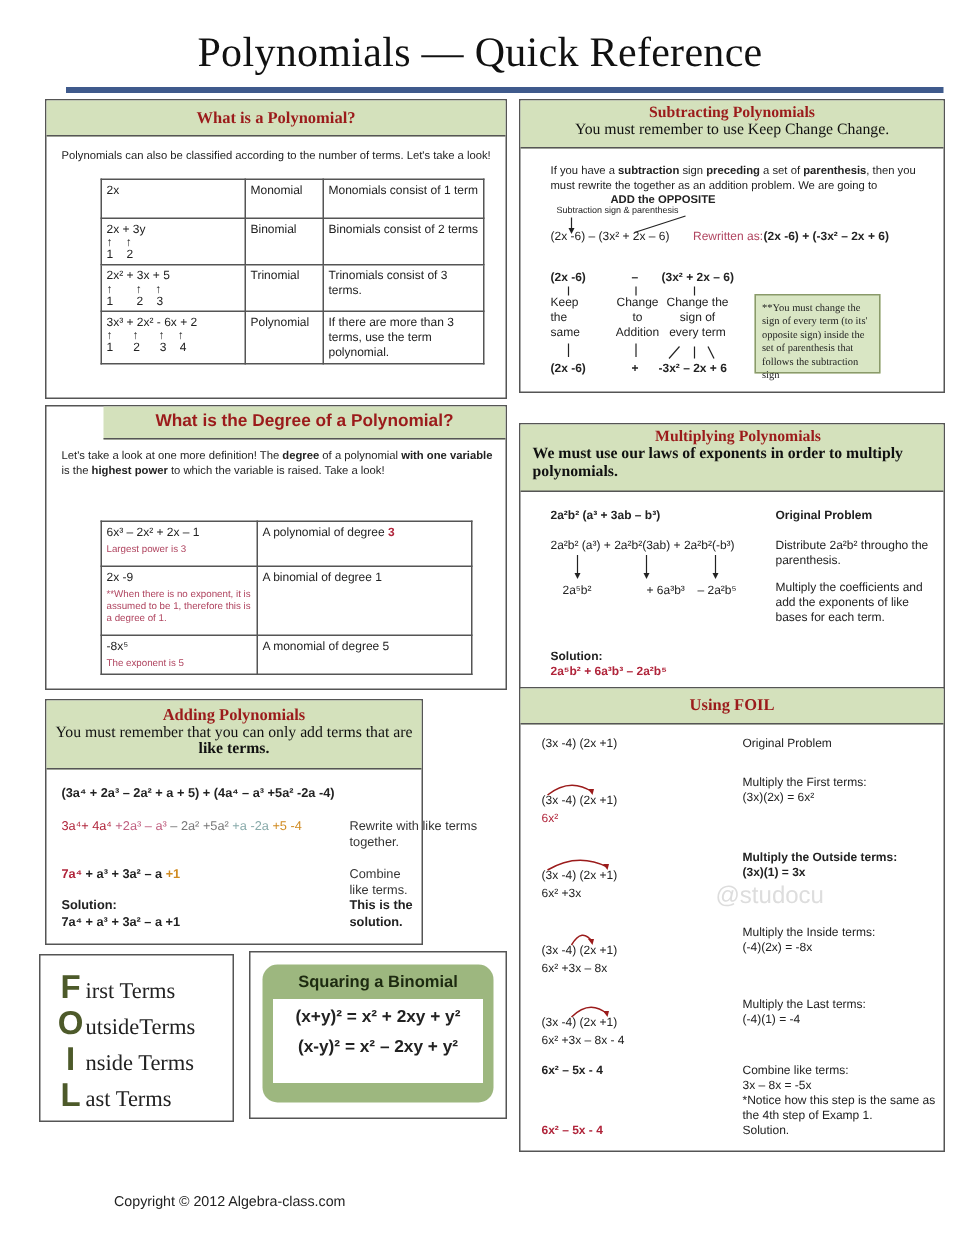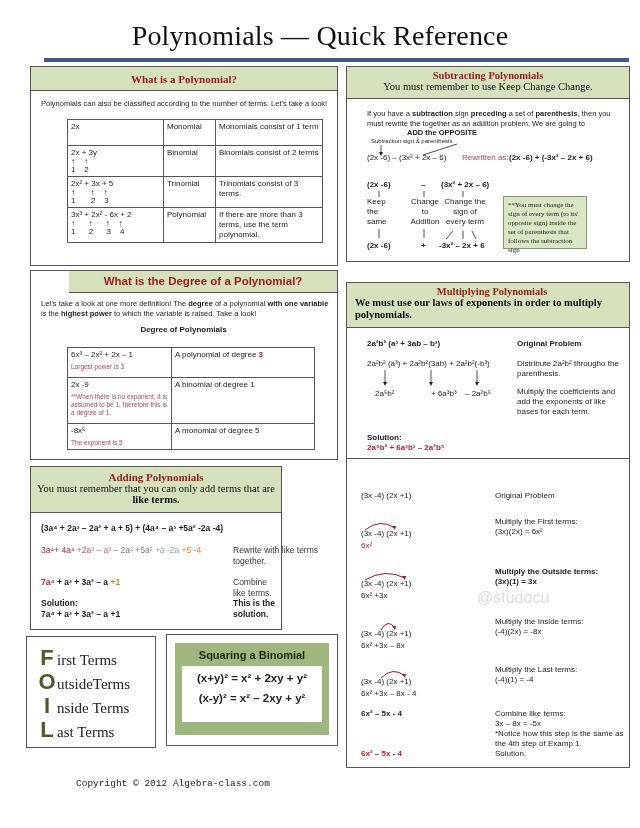--- a/index.html
+++ b/index.html
@@ -81,21 +81,20 @@
   </table>
 </div>
 
 <div class="panel" style="left:30px;top:270px;width:308px;height:190px;">
   <div class="phead" style="height:22px;padding-top:4px;margin-left:38px;">
     <div class="ptitle sans-title" style="font-size:11.5px;">What is the Degree of a Polynomial?</div>
   </div>
   <div class="abs small" style="left:10px;top:28px;width:292px;">
     <span>Let's take a look at one more definition! The </span><b>degree</b><span> of a polynomial </span><b>with one variable</b><span> is the </span><b>highest power</b><span> to which the variable is raised. Take a look!</span>
   </div>
-  <div class="abs b t8" style="left:0;top:54px;width:305px;text-align:center;">Degree of Polynomials</div>
   <table class="tbl" style="left:36px;top:76px;width:248px;">
     <tbody id="degree-rows">
         <tr>
           <td style="width:104px;height:30px">
          <div>6x³ – 2x² + 2x – 1</div>
          <div class="pink" style="font-size:6.5px;line-height:8px;margin-top:3px">Largest power is 3</div>
        </td>
        <td><span>A polynomial of degree </span><span class="red b">3</span></td>
         </tr>
         <tr>
@@ -138,30 +137,30 @@
 <div class="panel" style="left:26px;top:636px;width:130px;height:112px;padding:8px 0 0 10px;">
   <div id="foil-items">
       <div style="height: 24px; white-space: nowrap;"><span class="foil-letter">F</span><span class="foil-word">irst Terms</span></div>
       <div style="height: 24px; white-space: nowrap;"><span class="foil-letter">O</span><span class="foil-word">utsideTerms</span></div>
       <div style="height: 24px; white-space: nowrap;"><span class="foil-letter">I</span><span class="foil-word">nside Terms</span></div>
       <div style="height: 24px; white-space: nowrap;"><span class="foil-letter">L</span><span class="foil-word">ast Terms</span></div>
     </div>
 </div>
 
 <div class="panel" style="left:166px;top:634px;width:172px;height:112px;padding:8px 8px;">
-  <div class="sq-outer" style="width:154px;height:92px;padding:6px 7px;">
+  <div class="sq-outer" style="width:154px;height:92px;padding:6px 7px;border-radius:10px;">
     <div class="b" style="text-align:center;font-size:11px;color:#1d2a10;margin-bottom:5px;">Squaring a Binomial</div>
     <div style="background:#fff;height:56px;padding:6px 4px;">
       <div class="b" style="font-size:11.5px;text-align:center;margin-bottom:8px;">(x+y)² = x² + 2xy + y²</div>
       <div class="b" style="font-size:11.5px;text-align:center;">(x-y)² = x² – 2xy + y²</div>
     </div>
   </div>
 </div>
 
-<div class="abs" style="left:76px;top:778px;font-family:Liberation Mono, monospace;font-size:9.5px;">Copyright © 2012 Algebra-class.com</div>
+<div class="abs" style="left:76px;top:796px;font-family:Liberation Sans, sans-serif;font-size:9.5px;">Copyright © 2012 Algebra-class.com</div>
 
 <div class="panel" style="left:346px;top:66px;width:284px;height:196px;">
   <div class="phead" style="height:32px;padding-top:3px;">
     <div class="ptitle" style="font-size:10.5px;">Subtracting Polynomials</div>
     <div class="psub" style="font-size:10.5px;">You must remember to use Keep Change Change.</div>
   </div>
   <div class="abs small" style="left:20px;top:42px;width:256px;">
     <span>If you have a </span><b>subtraction</b><span> sign </span><b>preceding</b><span> a set of </span><b>parenthesis</b><span>, then you must rewrite the together as an addition problem.  We are going to</span>
     <div class="b" style="text-align:left;padding-left:40px;">ADD the OPPOSITE</div>
   </div>
@@ -217,20 +216,23 @@
   </svg>
   <div class="abs t8" style="left:28px;top:106px;">2a⁵b²</div>
   <div class="abs t8" style="left:84px;top:106px;">+ 6a³b³</div>
   <div class="abs t8" style="left:118px;top:106px;">– 2a²b⁵</div>
   <div class="abs t8" style="left:170px;top:104px;width:108px;">Multiply the coefficients and add the exponents of like bases for each term.</div>
   <div class="abs t8 b" style="left:20px;top:150px;">Solution:</div>
   <div class="abs t8 b red" style="left:20px;top:160px;">2a⁵b² + 6a³b³ – 2a²b⁵</div>
 </div>
 
 <div class="panel" style="left:346px;top:458px;width:284px;height:310px;">
+  <div class="phead" style="height:24px;padding-top:5px;">
+    <div class="ptitle" style="font-size:11px;">Using FOIL</div>
+  </div>
   <div id="foil-steps">
       <div class="abs t8" style="left: 14px; top: 32px;">(3x -4) (2x +1)</div>
       <div class="abs t8" style="left: 148px; top: 32px; width: 130px; white-space: pre-line;">Original Problem</div>
       <div class="abs t8" style="left: 14px; top: 70px;">(3x -4) (2x +1)</div>
       <div class="abs t8" style="left: 148px; top: 58px; width: 130px; white-space: pre-line;">Multiply the First terms:
 (3x)(2x) = 6x²</div>
       <div class="abs t8 red" style="left: 14px; top: 82px;">6x²</div>
       <svg width="80" height="14" class="abs" style="left: 0px; top: 58px;">
         <path d="M18 13 Q33 1 48 11" stroke="#9b1b1b" fill="none" stroke-width="1"></path>
         <polygon points="45,9 49,9 48,13" fill="#9b1b1b"></polygon>

